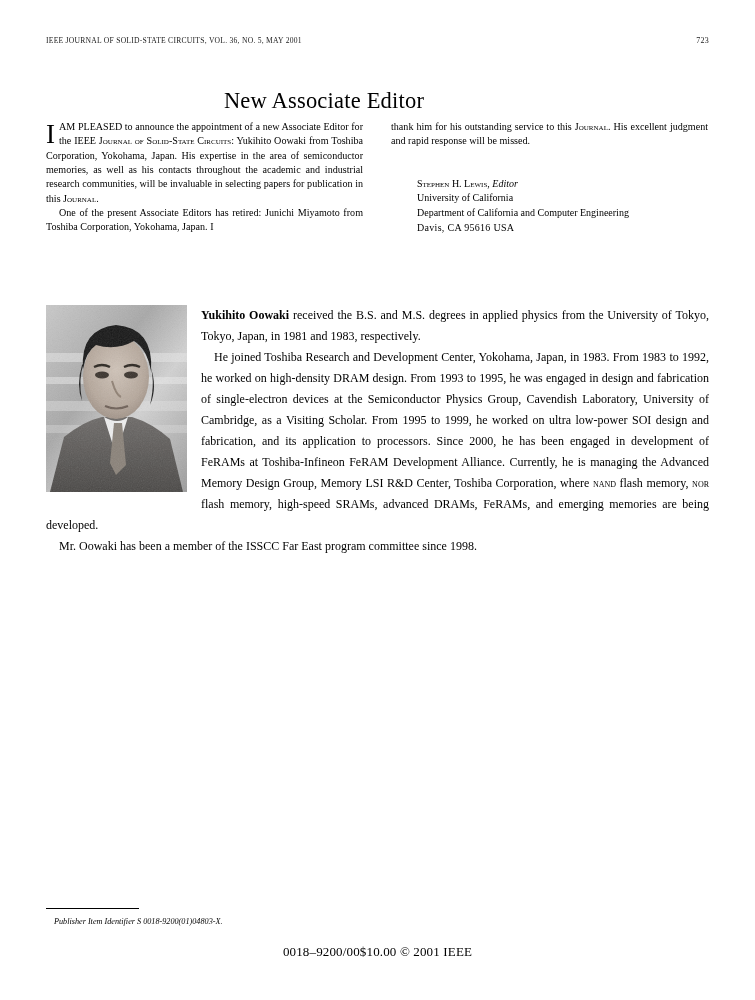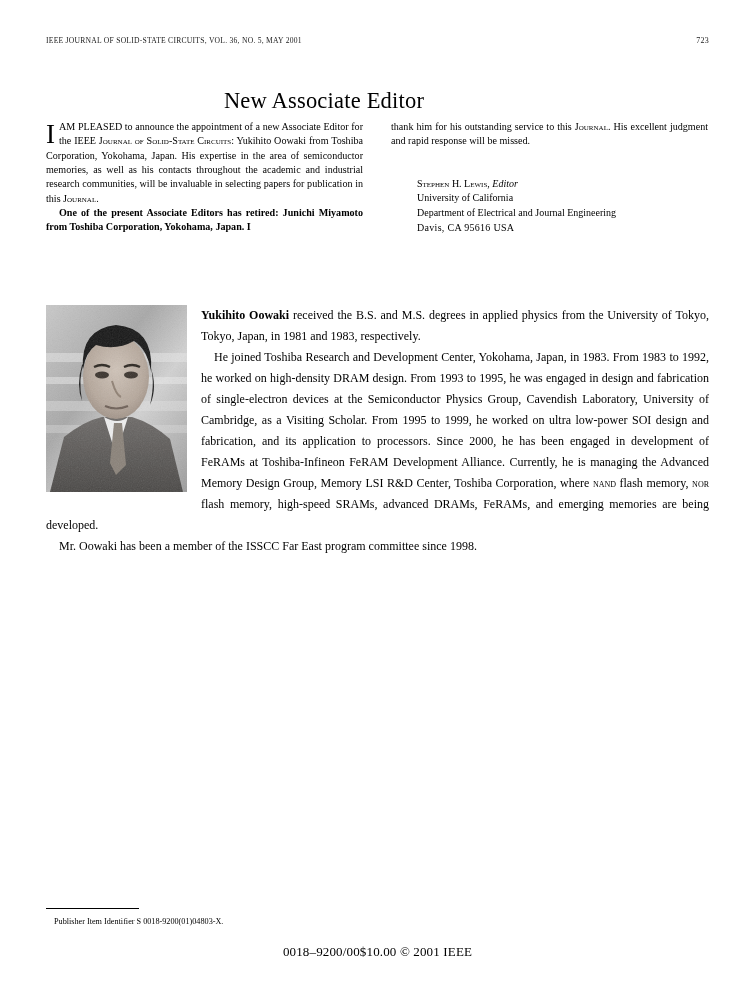--- a/index.html
+++ b/index.html
@@ -75,21 +75,20 @@
     line-height: 14.35px;
     text-align: justify;
     text-justify: inter-word;
     hyphens: manual;
   }
   .col p {
     margin: 0;
   }
   .col p.indent {
     text-indent: 13px;
-    font-weight: bold;
   }
 
   .dropcap-para {
     position: relative;
   }
   .dropcap {
     float: left;
     font-size: 27px;
     line-height: 25px;
     padding: 1px 4px 0 0;
@@ -167,20 +166,21 @@
   .footnote-rule {
     width: 93px;
     height: 1px;
     background: #000000;
     margin-bottom: 7px;
   }
   .footnote-text {
     font-size: 8.2px;
     line-height: 11px;
     padding-left: 8px;
+    font-style: italic;
   }
 
   
   .copyright {
     position: absolute;
     left: 0;
     top: 944px;
     width: 755px;
     text-align: center;
     font-size: 13px;
@@ -205,21 +205,21 @@
       <p class="dropcap-para"><span class="dropcap">I</span><span>AM PLEASED to announce the appointment of a new Associate Editor for the </span><span class="sc">IEEE Journal of Solid-State Circuits</span><span>: Yukihito Oowaki from Toshiba Corporation, Yokohama, Japan. His expertise in the area of semiconductor memories, as well as his contacts throughout the academic and industrial research communities, will be invaluable in selecting papers for publication in this </span><span class="sc">Journal</span><span>.</span></p>
       <p class="indent">One of the present Associate Editors has retired: Junichi Miyamoto from Toshiba Corporation, Yokohama, Japan. I</p>
     </div>
 
     <div class="col">
       <p><span>thank him for his outstanding service to this </span><span class="sc">Journal</span><span>. His excellent judgment and rapid response will be missed.</span></p>
 
       <div class="signature">
         <div class="sig-line"><span class="sc">Stephen H. Lewis</span>, <em>Editor</em></div>
         <div class="sig-line">University of California</div>
-        <div class="sig-line">Department of Electrical and Journal Engineering</div>
+        <div class="sig-line">Department of California and Computer Engineering</div>
         <div class="sig-line sig-addr-last">Davis,  CA  95616  USA</div>
       </div>
     </div>
 
   </div>
 
   <div class="bio-block">
     <div class="bio-photo">
       <svg width="141" height="187" viewBox="0 0 141 187">
         <defs>

